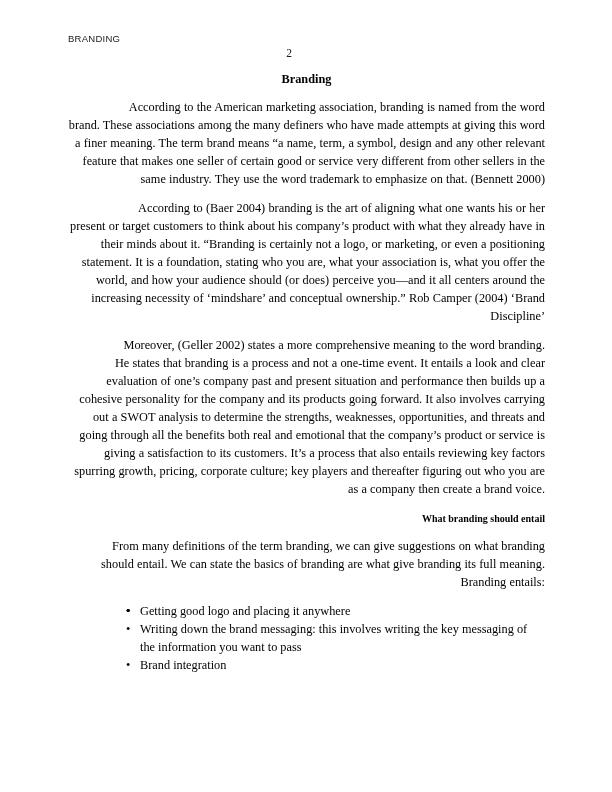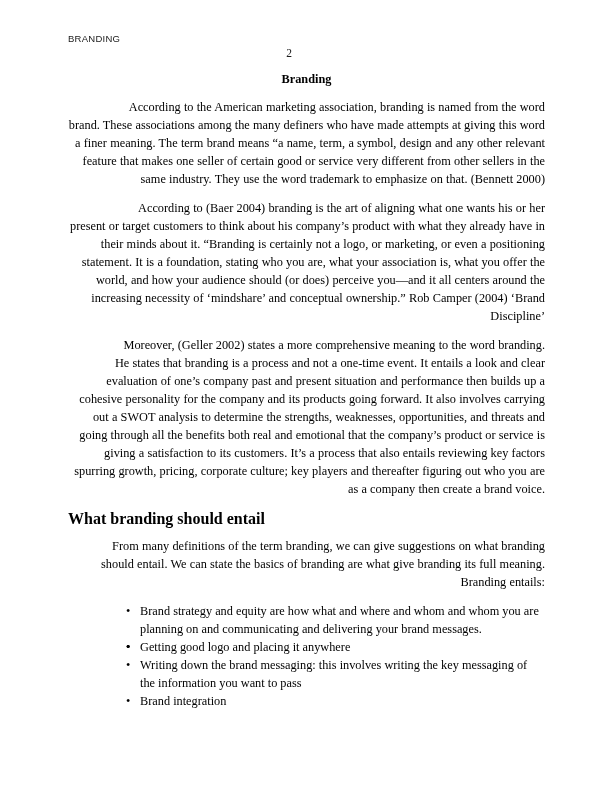--- a/index.html
+++ b/index.html
@@ -57,23 +57,23 @@
 
   .doc-title {
     text-align: center;
     font-weight: bold;
     font-size: 12.3px;
     line-height: 18px;
     margin: 0 0 10px 0;
   }
 
   .section-heading {
-    text-align: left;
+    text-align: right;
     font-weight: bold;
-    font-size: 16px;
+    font-size: 10px;
     line-height: 18px;
     margin: 12px 0 9px 0;
   }
 
   p.body-para {
     margin: 0 0 11px 0;
     font-size: 12.3px;
     line-height: 18px;
     text-align: right;
     text-indent: 44px;
@@ -132,21 +132,20 @@
 
     <p class="body-para indent-wide">Moreover, (Geller 2002) states a more comprehensive meaning to the word branding. He states that branding is a process and not a one-time event. It entails a look and clear evaluation of one’s company past and present situation and performance then builds up a cohesive personality for the company and its products going forward. It also involves carrying out a SWOT analysis to determine the strengths, weaknesses, opportunities, and threats and going through all the benefits both real and emotional that the company’s product or service is giving a satisfaction to its customers. It’s a process that also entails reviewing key factors spurring growth, pricing, corporate culture; key players and thereafter figuring out who you are as a company then create a brand voice.</p>
 
     <div class="section-heading">What branding should entail</div>
 
     <p class="body-para">From many definitions of the term branding, we can give suggestions on what branding should entail. We can state the basics of branding are what give branding its full meaning. Branding entails:</p>
 
     <ul class="bullets">
       <li>
         <span class="bullet-marker">•</span>
-        <span class="bullet-text">Brand strategy and equity are how what and where and whom and whom you are planning on and communicating and delivering your brand messages.</span>
       </li>
       <li>
         <span class="bullet-marker">•</span>
       </li>
       <li>
         <span class="bullet-marker">•</span>
       </li>
       <li>
         <span class="bullet-marker">•</span>
         <span class="bullet-text">Getting good logo and placing it anywhere</span>

